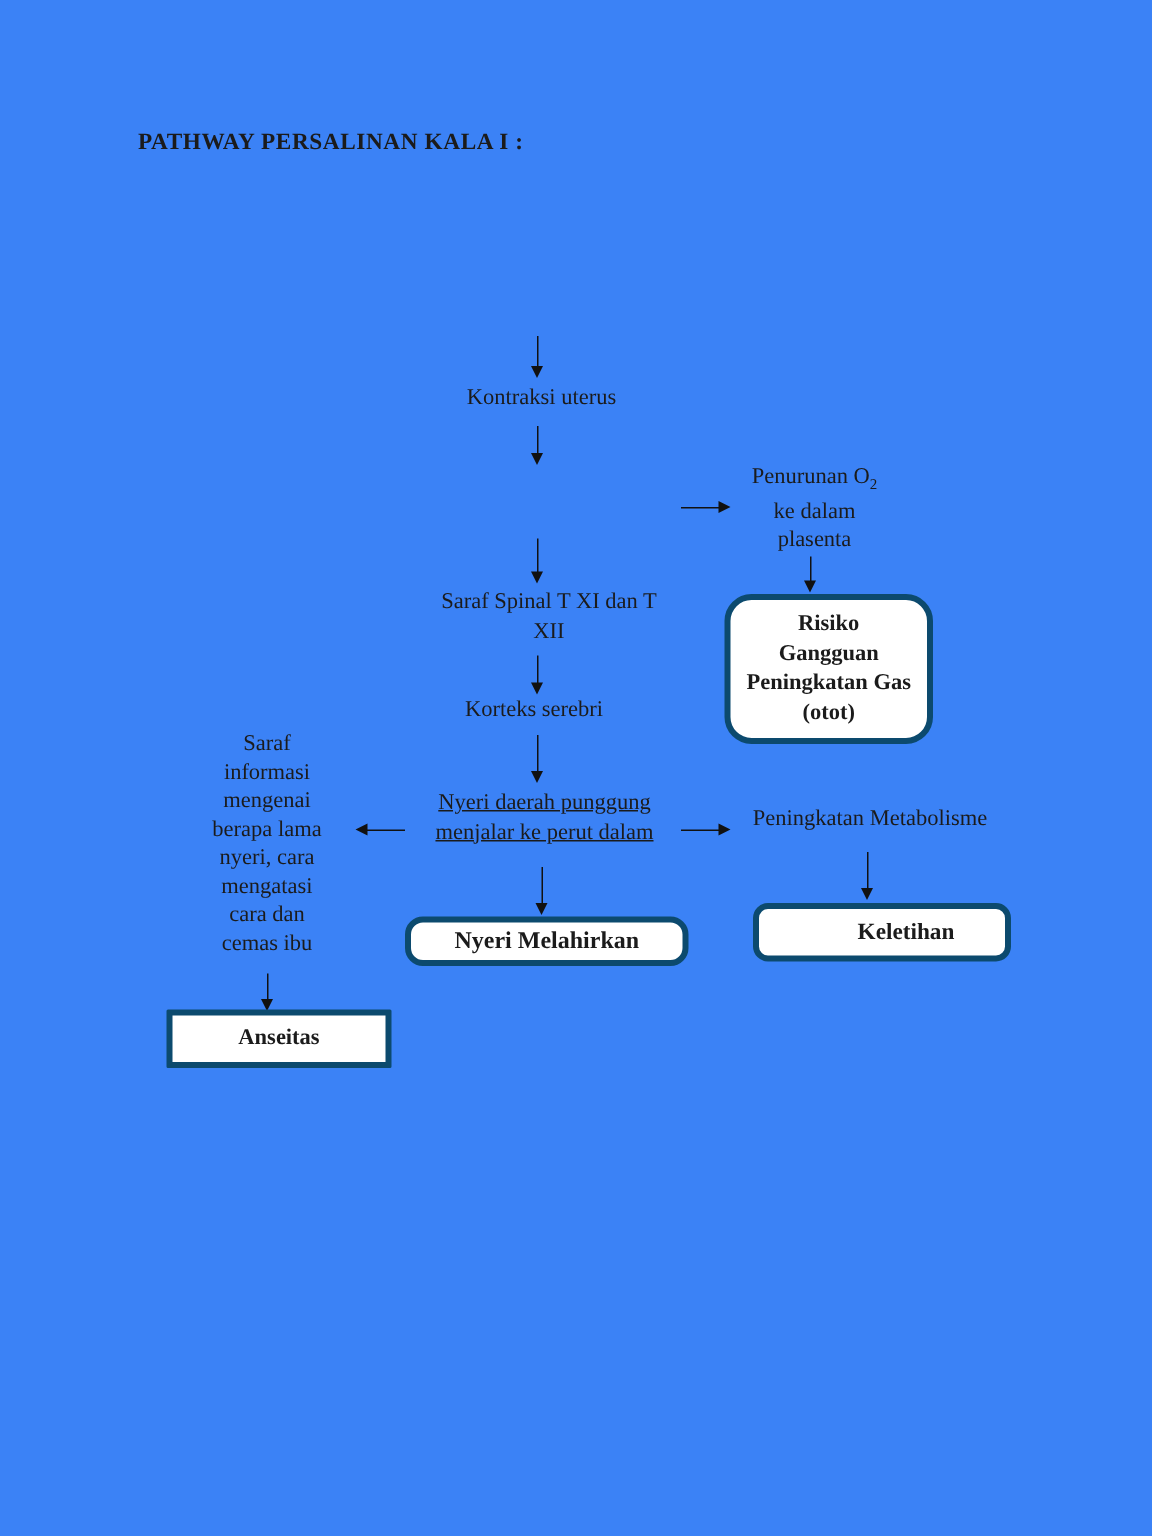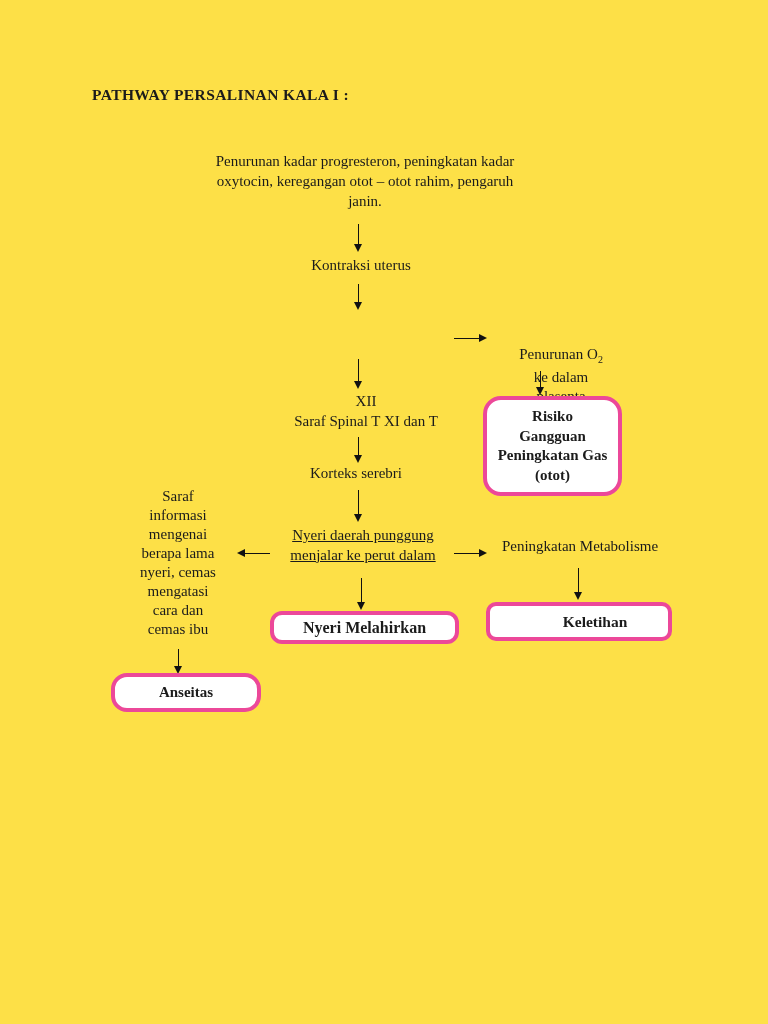--- a/index.html
+++ b/index.html
@@ -1,27 +1,27 @@
 <!DOCTYPE html>
 <html><head>
 <meta charset="utf-8">
 <style>
   html,body{margin:0;padding:0;background:#fff;}
   .page{
-    position:relative;width:768px;height:1024px;background:#fde047;overflow:hidden;
+    position:relative;width:768px;height:1024px;background:#3b82f6;overflow:hidden;
     font-family:"Liberation Serif","DejaVu Serif",serif;color:#1b1b1b;
   }
   .title{
     position:absolute;left:92px;top:86px;font-size:15.5px;font-weight:bold;
     letter-spacing:.4px;white-space:nowrap;
   }
   .node{position:absolute;text-align:center;font-size:15px;line-height:19.5px;}
   .node sub{font-size:10px;line-height:0;}
   .box{
-    position:absolute;box-sizing:border-box;background:#fff;border:4px solid #ec4899;
+    position:absolute;box-sizing:border-box;background:#fff;border:4px solid #0c4a6e;
     display:flex;align-items:center;justify-content:center;text-align:center;
     font-weight:bold;font-size:15.5px;line-height:19.5px;
   }
   
   .varrow{position:absolute;width:11px;}
   .varrow i{display:block;}
   .varrow .shaft{position:absolute;left:50%;margin-left:-0.75px;top:0;bottom:6px;width:1.5px;background:#111;}
   .varrow .head{position:absolute;left:50%;margin-left:-4.5px;bottom:0;width:0;height:0;
     border-left:4.5px solid transparent;border-right:4.5px solid transparent;border-top:8px solid #111;}
   .harrow{position:absolute;height:11px;}
@@ -34,45 +34,40 @@
   .harrow.left .head{position:absolute;left:0;top:50%;margin-top:-4.5px;width:0;height:0;
     border-top:4.5px solid transparent;border-bottom:4.5px solid transparent;border-right:8px solid #111;}
 </style>
 </head>
 <body>
 
 <div class="page">
 
   <div class="title">PATHWAY PERSALINAN KALA I :</div>
 
-  <div class="node" style="left:190px;top:151px;width:350px;line-height:20px;">
-    <div>Penurunan kadar progresteron, peningkatan kadar</div>
-    <div>oxytocin, keregangan otot – otot rahim, pengaruh</div>
-    <div>janin.</div>
-  </div>
 
   <div class="varrow" style="left:353px;top:224px;height:28px;">
       <i class="shaft"></i>
       <i class="head"></i>
     </div>
 
   <div class="node" style="left:261px;top:256px;width:200px;">Kontraksi uterus</div>
 
   <div class="varrow" style="left:353px;top:284px;height:26px;">
       <i class="shaft"></i>
       <i class="head"></i>
     </div>
 
 
   <div class="harrow right" style="left:454px;top:333px;width:33px;">
       <i class="shaft"></i>
       <i class="head"></i>
     </div>
 
-  <div class="node" style="left:481px;top:309px;width:160px;margin-top:36px;">
+  <div class="node" style="left:463px;top:309px;width:160px;">
     <div style="margin-bottom:3px;">
       <span>Penurunan O</span><sub>2</sub>
     </div>
     <div>ke dalam</div>
     <div>plasenta</div>
   </div>
 
   <div class="varrow" style="left:535px;top:371px;height:24px;">
       <i class="shaft"></i>
       <i class="head"></i>
@@ -86,42 +81,42 @@
       <div>(otot)</div>
     </div>
   </div>
 
   <div class="varrow" style="left:353px;top:359px;height:30px;">
       <i class="shaft"></i>
       <i class="head"></i>
     </div>
 
   <div class="node" style="left:266px;top:392px;width:200px;">
+    <div>Saraf Spinal T XI dan T</div>
     <div>XII</div>
-    <div>Saraf Spinal T XI dan T</div>
   </div>
 
   <div class="varrow" style="left:353px;top:437px;height:26px;">
       <i class="shaft"></i>
       <i class="head"></i>
     </div>
 
   <div class="node" style="left:256px;top:464px;width:200px;">Korteks serebri</div>
 
   <div class="varrow" style="left:353px;top:490px;height:32px;">
       <i class="shaft"></i>
       <i class="head"></i>
     </div>
 
   <div class="node" style="left:118px;top:487px;width:120px;line-height:19px;">
     <div>Saraf</div>
     <div>informasi</div>
     <div>mengenai</div>
     <div>berapa lama</div>
-    <div>nyeri, cemas</div>
+    <div>nyeri, cara</div>
     <div>mengatasi</div>
     <div>cara dan</div>
     <div>cemas ibu</div>
   </div>
 
   <div class="node" style="left:263px;top:526px;width:200px;text-decoration:underline;">
     <div>Nyeri daerah punggung</div>
     <div>menjalar ke perut dalam</div>
   </div>
 
@@ -135,29 +130,29 @@
       <i class="head"></i>
     </div>
 
   <div class="node" style="left:490px;top:537px;width:180px;white-space:nowrap;">Peningkatan Metabolisme</div>
 
   <div class="varrow" style="left:573px;top:568px;height:32px;">
       <i class="shaft"></i>
       <i class="head"></i>
     </div>
 
-  <div class="box" style="left:486px;top:602px;width:186px;height:39px;border-radius:10px;padding-left:32px;">Keletihan</div>
+  <div class="box" style="left:502px;top:602px;width:172px;height:39px;border-radius:10px;padding-left:32px;">Keletihan</div>
 
   <div class="varrow" style="left:356px;top:578px;height:32px;">
       <i class="shaft"></i>
       <i class="head"></i>
     </div>
 
   <div class="box" style="left:270px;top:611px;width:189px;height:33px;border-radius:12px;font-size:16px;">Nyeri Melahirkan</div>
 
   <div class="varrow" style="left:173px;top:649px;height:25px;">
       <i class="shaft"></i>
       <i class="head"></i>
     </div>
 
-  <div class="box" style="left:111px;top:673px;width:150px;height:39px;border-radius:16px;font-size:15px;">Anseitas</div>
+  <div class="box" style="left:111px;top:673px;width:150px;height:39px;border-radius:1px;font-size:15px;">Anseitas</div>
 
 </div>
 
 </body></html>

